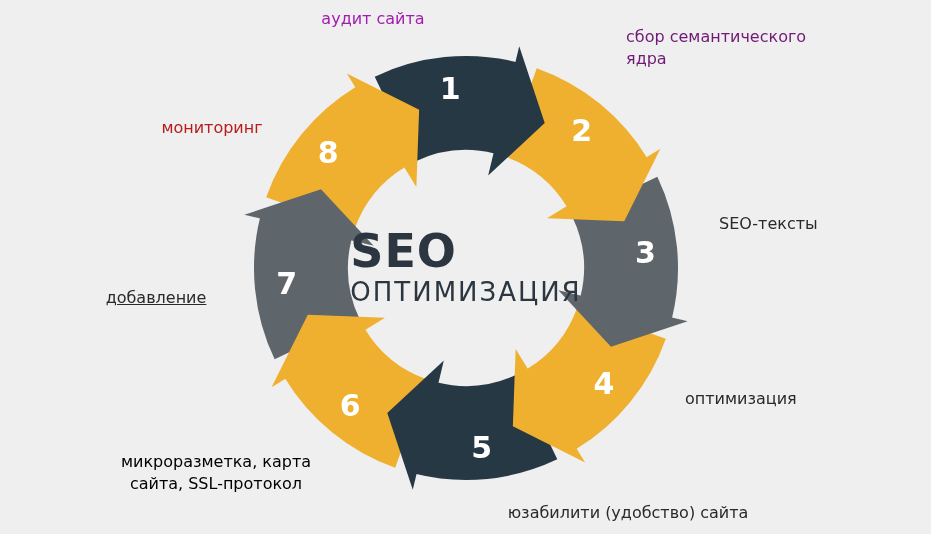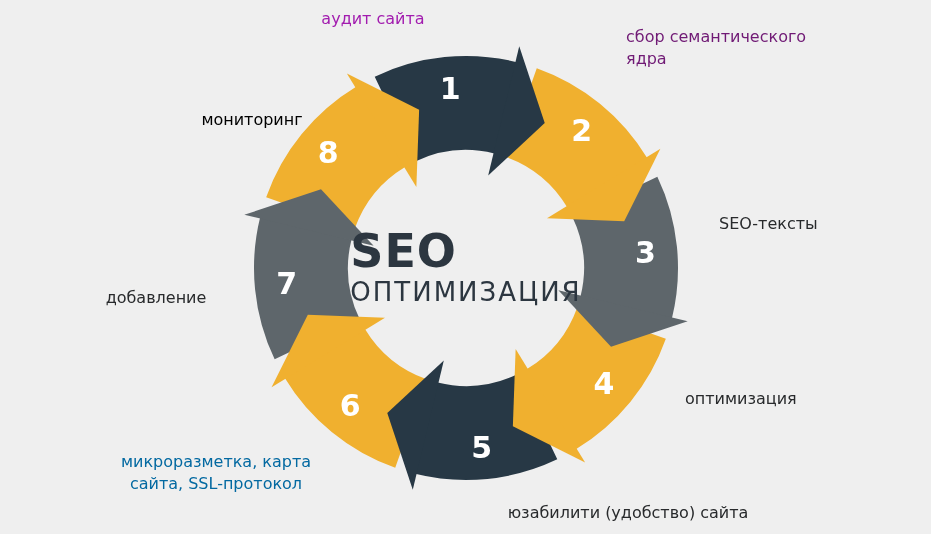--- a/index.html
+++ b/index.html
@@ -100,24 +100,24 @@
       </div>
       <div class="seg-label left" style="left: 719px; top: 224px; color: rgb(40, 42, 44);">
         <span>SEO-тексты</span>
       </div>
       <div class="seg-label left" style="left: 685px; top: 399px; color: rgb(40, 42, 44);">
         <span>оптимизация</span>
       </div>
       <div class="seg-label" style="left: 628px; top: 513px; color: rgb(40, 42, 44);">
         <span>юзабилити (удобство) сайта</span>
       </div>
-      <div class="seg-label" style="left: 216px; top: 473px; color: #0369a1;">
+      <div class="seg-label" style="left: 216px; top: 473px; color: #000000;">
         <span>микроразметка, карта</span>
         <span>сайта, SSL-протокол</span>
       </div>
-      <div class="seg-label" style="left: 156px; top: 298px; color: rgb(40, 42, 44);">
+      <div class="seg-label" style="left: 156px; top: 298px; color: rgb(40, 42, 44); text-decoration: underline;">
         <span>добавление</span>
       </div>
-      <div class="seg-label" style="left: 212px; top: 120px; color: #000000; margin-left: 40px;">
+      <div class="seg-label" style="left: 212px; top: 128px; color: #b91c1c;">
         <span>мониторинг</span>
       </div>
     </div>
 </div>
 
 </body></html>

